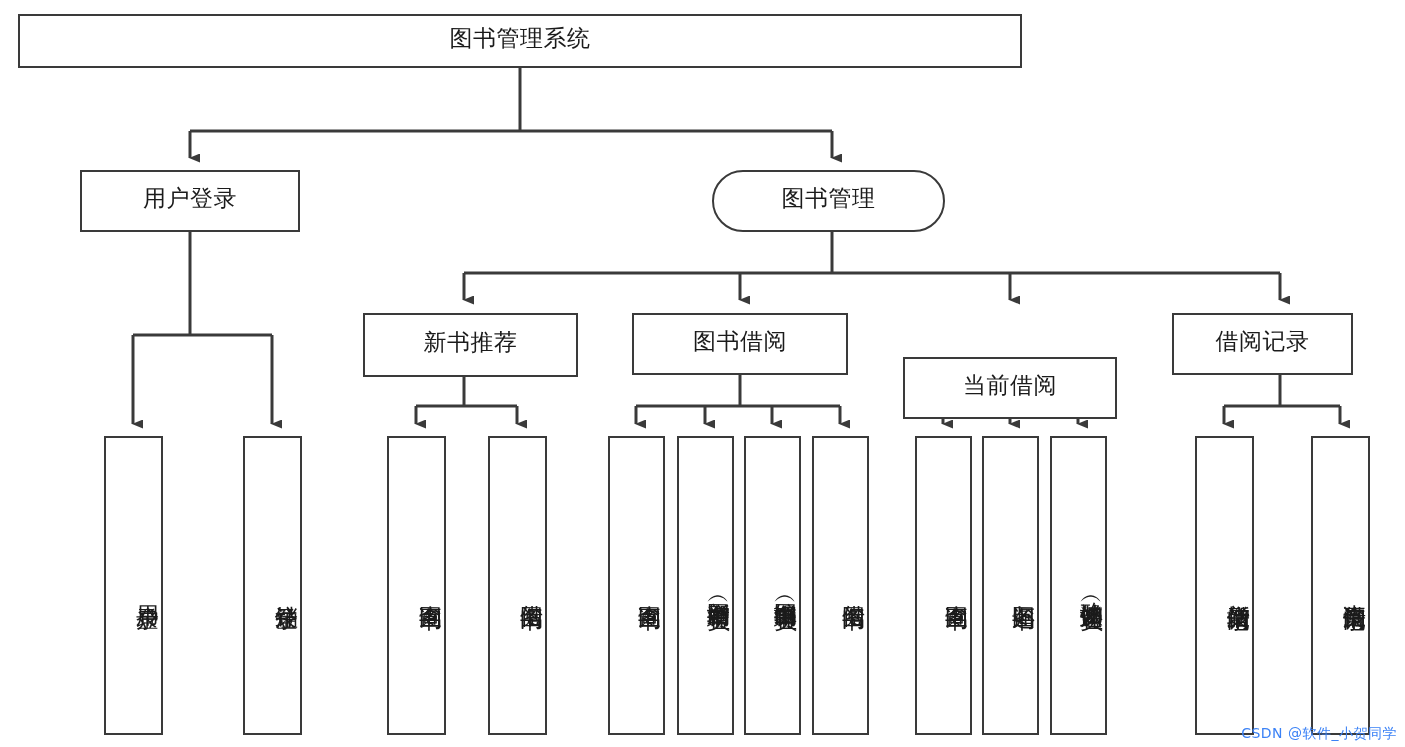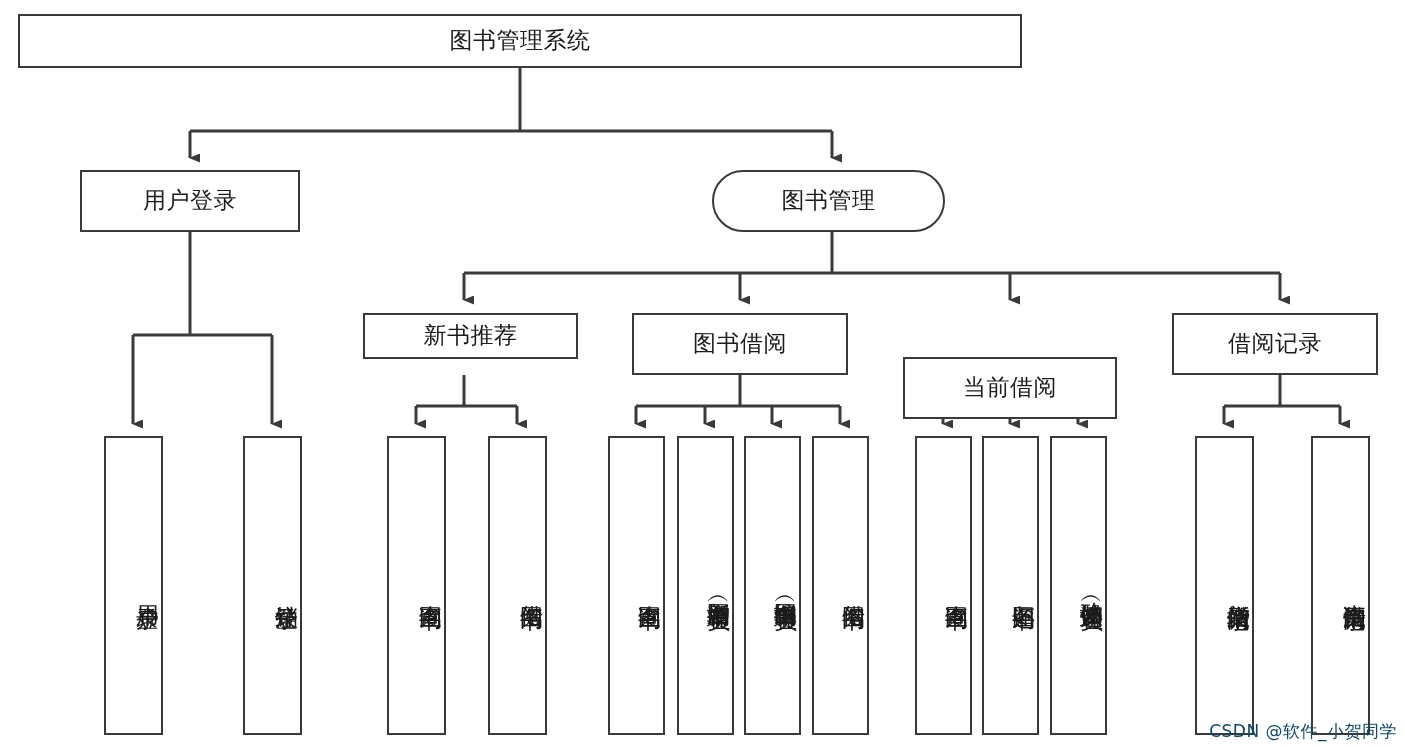--- a/index.html
+++ b/index.html
@@ -31,20 +31,21 @@
     background: #ffffff;
     display: flex;
     align-items: center;
     justify-content: center;
     color: #1b1b1b;
   }
   .node-h {
     font-size: 23px;
     line-height: 1.1;
     letter-spacing: 0.5px;
+    font-family: Liberation Mono, monospace;
   }
   .node-v {
     font-size: 23px;
     line-height: 1.16;
     letter-spacing: 1px;
     writing-mode: vertical-rl;
     text-orientation: upright;
     align-items: flex-start;
     justify-content: center;
     padding-top: 6px;
@@ -52,22 +53,22 @@
   }
   .node-v .vtext {
     writing-mode: vertical-rl;
     text-orientation: upright;
     display: block;
   }
   #watermark {
     position: absolute;
     right: 8px;
     bottom: 4px;
-    font-size: 17px;
-    color: #0c4a6e;
+    font-size: 14px;
+    color: #3b82f6;
     letter-spacing: 0.5px;
     white-space: nowrap;
     pointer-events: none;
   }
 </style>
 </head>
 <body>
 
 <div id="diagram-root">
 
@@ -126,30 +127,30 @@
     <span>图书管理系统</span>
   </div>
 
   <div class="node node-h" style="left:80px; top:170px; width:220px; height:62px;">
     <span>用户登录</span>
   </div>
   <div class="node node-h" style="left:712px; top:170px; width:233px; height:62px;border-radius:31px;">
     <span>图书管理</span>
   </div>
 
-  <div class="node node-h" style="left:363px; top:313px; width:215px; height:46px;">
+  <div class="node node-h" style="left:363px; top:313px; width:215px; height:64px;">
     <span>新书推荐</span>
   </div>
   <div class="node node-h" style="left:632px; top:313px; width:216px; height:62px;">
     <span>图书借阅</span>
   </div>
   <div class="node node-h" style="left:903px; top:313px; width:214px; height:62px;margin-top:44px;">
     <span>当前借阅</span>
   </div>
-  <div class="node node-h" style="left:1172px; top:313px; width:206px; height:62px;">
+  <div class="node node-h" style="left:1172px; top:313px; width:181px; height:62px;">
     <span>借阅记录</span>
   </div>
 
   <div class="node node-v" style="left:104px; top:436px; width:59px; height:299px;">
     <span class="vtext">用户登录</span>
   </div>
   <div class="node node-v" style="left:243px; top:436px; width:59px; height:299px;">
     <span class="vtext">注销登录</span>
   </div>
 

